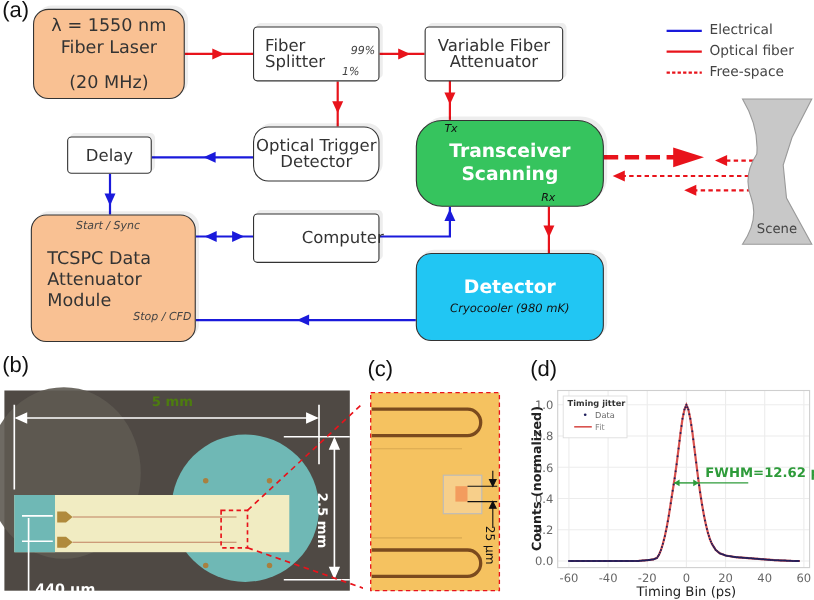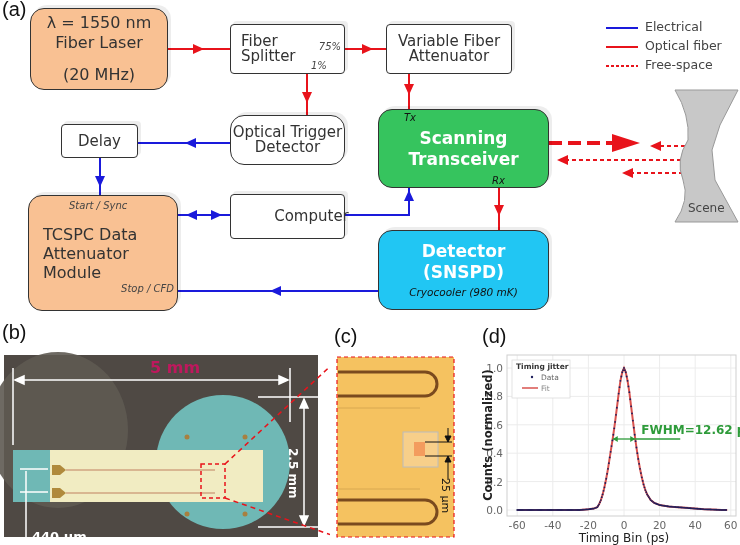--- a/index.html
+++ b/index.html
@@ -118,60 +118,59 @@
 
 <div class="box big orange" style="left:30px;top:8px;width:138px;height:82px;">
   <div class="t" style="font-size:16px;line-height:20px;">λ = 1550 nm</div>
   <div class="t" style="font-size:16px;line-height:20px;">Fiber Laser</div>
   <div class="t" style="font-size:16px;line-height:20px;margin-top:12px;">(20 MHz)</div>
 </div>
 
 <div class="box" style="left:230px;top:24px;width:115px;height:50px;align-items:flex-start;padding-left:10px;">
   <div class="t" style="text-align:left;">Fiber</div>
   <div class="t" style="text-align:left;">Splitter</div>
-  <span class="small-it" style="right:3px;top:16px;">75%</span>
+  <span class="small-it" style="right:3px;top:16px;">99%</span>
   <span class="small-it" style="left:80px;bottom:2px;">1%</span>
 </div>
 
 <div class="box" style="left:386px;top:24px;width:126px;height:50px;">
   <div class="t">Variable Fiber</div>
   <div class="t">Attenuator</div>
 </div>
 
 <div class="box" style="left:230px;top:115px;width:115px;height:50px;border-radius:14px;">
   <div class="t">Optical Trigger</div>
   <div class="t">Detector</div>
 </div>
 
 <div class="box" style="left:61px;top:124px;width:77px;height:34px;">
   <div class="t">Delay</div>
 </div>
 
-<div class="box big green" style="left:378px;top:109px;width:171px;height:79px;">
+<div class="box big green" style="left:378px;top:109px;width:171px;height:79px;border-radius:24px;">
   <span class="small-it" style="left:25px;top:2px;color:#111;">Tx</span>
+  <div class="t white-bold">Transceiver</div>
   <div class="t white-bold">Scanning</div>
-  <div class="t white-bold">Transceiver</div>
   <span class="small-it" style="left:113px;bottom:1px;color:#111;">Rx</span>
 </div>
 
 <div class="box" style="left:230px;top:194px;width:115px;height:45px;padding-left:48px;">
   <div class="t">Computer</div>
 </div>
 
 <div class="box big orange" style="left:28px;top:195px;width:150px;height:116px;align-items:flex-start;padding-left:14px;">
   <span class="small-it" style="left:40px;top:4px;">Start / Sync</span>
   <div class="t" style="font-size:16px;line-height:19px;text-align:left;">TCSPC Data</div>
   <div class="t" style="font-size:16px;line-height:19px;text-align:left;">Attenuator</div>
   <div class="t" style="font-size:16px;line-height:19px;text-align:left;">Module</div>
   <span class="small-it" style="right:3px;bottom:16px;">Stop / CFD</span>
 </div>
 
 <div class="box big cyan" style="left:378px;top:230px;width:171px;height:80px;">
   <div class="t white-bold">Detector</div>
-  <div class="t white-bold">(SNSPD)</div>
   <div class="t" style="font-style:italic;font-size:10.5px;color:#111;margin-top:2px;">Cryocooler (980 mK)</div>
 </div>
 
 <div class="panel-label" style="left:2px;top:321px;">(b)</div>
 <svg class="abs" style="left:0;top:350px;" width="330" height="195">
   <rect x="4" y="5" width="314" height="182" fill="#4f4944"></rect>
   <ellipse cx="58" cy="80" rx="70" ry="78" fill="#5e5a52" opacity="0.9"></ellipse>
   <circle cx="223" cy="112" r="67" fill="#6fb8b5"></circle>
   <rect x="13" y="100" width="250" height="52" fill="#f1ecc2"></rect>
   <rect x="13" y="100" width="37" height="52" fill="#6fb8b5"></rect>
@@ -197,21 +196,21 @@
     <path d="M304,49 L300,58 L308,58 z"></path>
       <path d="M304,175 L300,166 L308,166 z"></path>
     <line x1="20" y1="119" x2="48" y2="119"></line>
     <line x1="20" y1="142" x2="48" y2="142"></line>
     <line x1="26" y1="121" x2="26" y2="188"></line>
     <line x1="26" y1="188" x2="32" y2="188"></line>
   </g>
   <line x1="225" y1="114" x2="337" y2="10" stroke="#e8131b" stroke-width="1.5" stroke-dasharray="5,4"></line>
   <line x1="225" y1="148" x2="337" y2="187" stroke="#e8131b" stroke-width="1.5" stroke-dasharray="5,4"></line>
 </svg>
-<div class="abs" style="left:150px;top:358px;font-size:16px;font-weight:bold;color:#be185d;">5 mm</div>
+<div class="abs" style="left:138px;top:358px;font-size:12px;font-weight:bold;color:#4d7c0f;">5 mm</div>
 <div class="abs" style="left:300px;top:448px;font-size:12px;font-weight:bold;color:#fff;transform:rotate(90deg);transform-origin:0 0;">2.5 mm</div>
 <div class="abs" style="left:32px;top:529px;font-size:13px;font-weight:bold;color:#fff;">440 µm</div>
 
 <div class="panel-label" style="left:334px;top:325px;">(c)</div>
 <svg class="abs" style="left:330px;top:350px;" width="130" height="195">
   <rect x="7" y="7" width="117" height="180" fill="#f5c260" stroke="#e8131b" stroke-width="1.2" stroke-dasharray="4,3"></rect>
   <path d="M8,22 L95,22 A12,12 0 0 1 95,46 L8,46" fill="none" stroke="#7a4a1e" stroke-width="3"></path>
   <path d="M8,150 L95,150 A12,12 0 0 1 95,174 L8,174" fill="none" stroke="#7a4a1e" stroke-width="3"></path>
   <line x1="8" y1="58" x2="90" y2="58" stroke="#d8a850" stroke-width="1"></line>
   <line x1="8" y1="139" x2="90" y2="139" stroke="#d8a850" stroke-width="1"></line>

